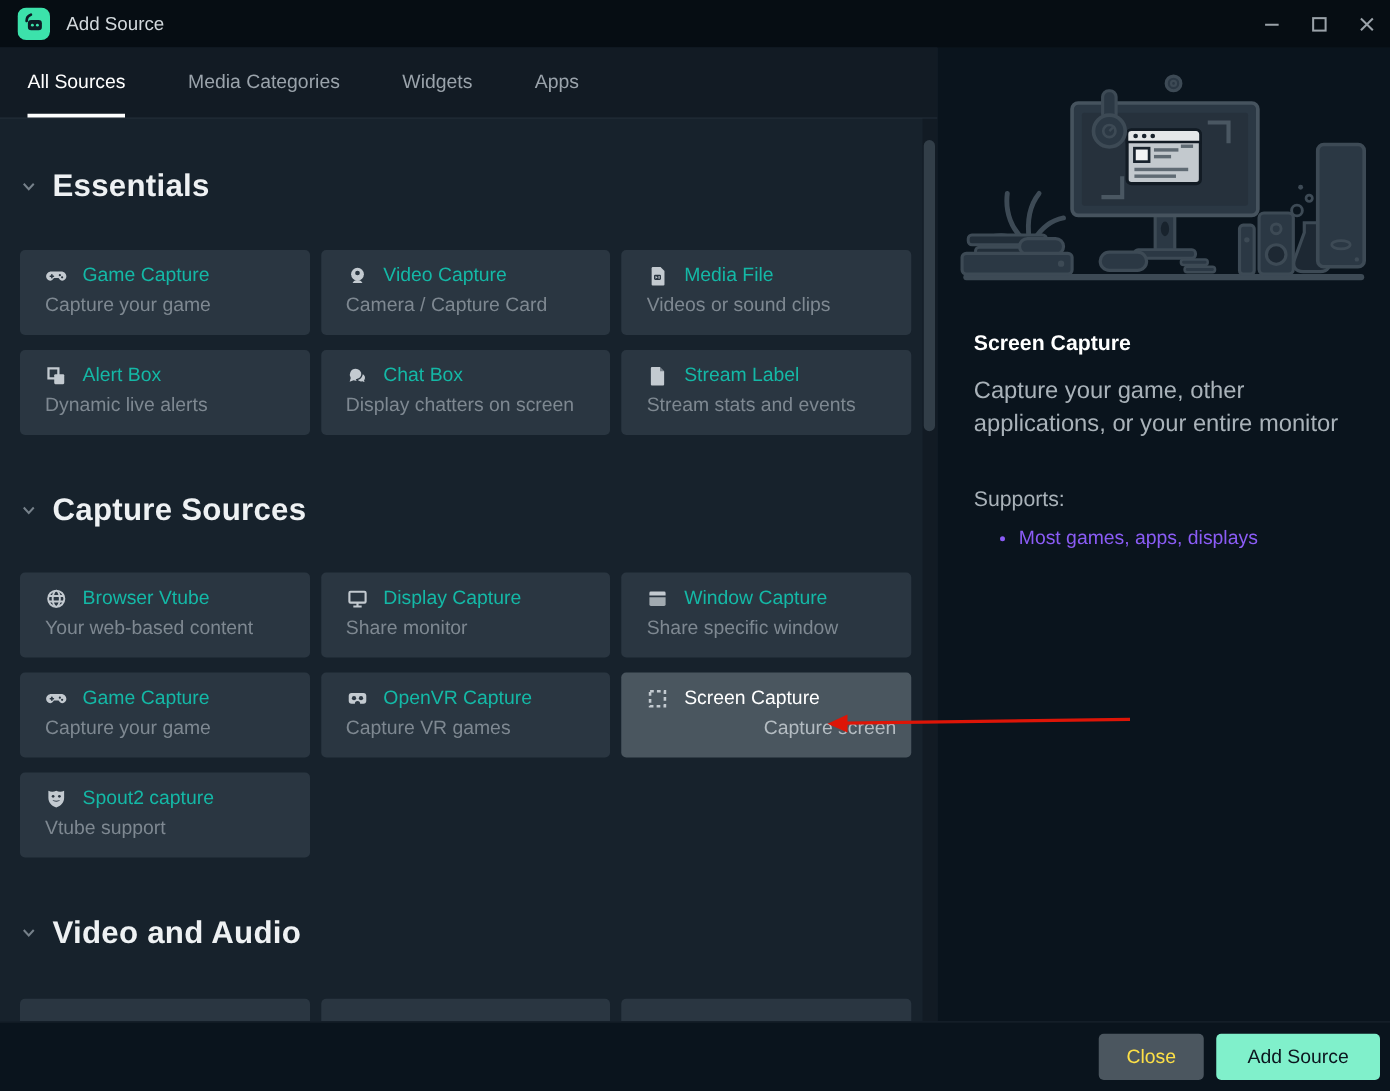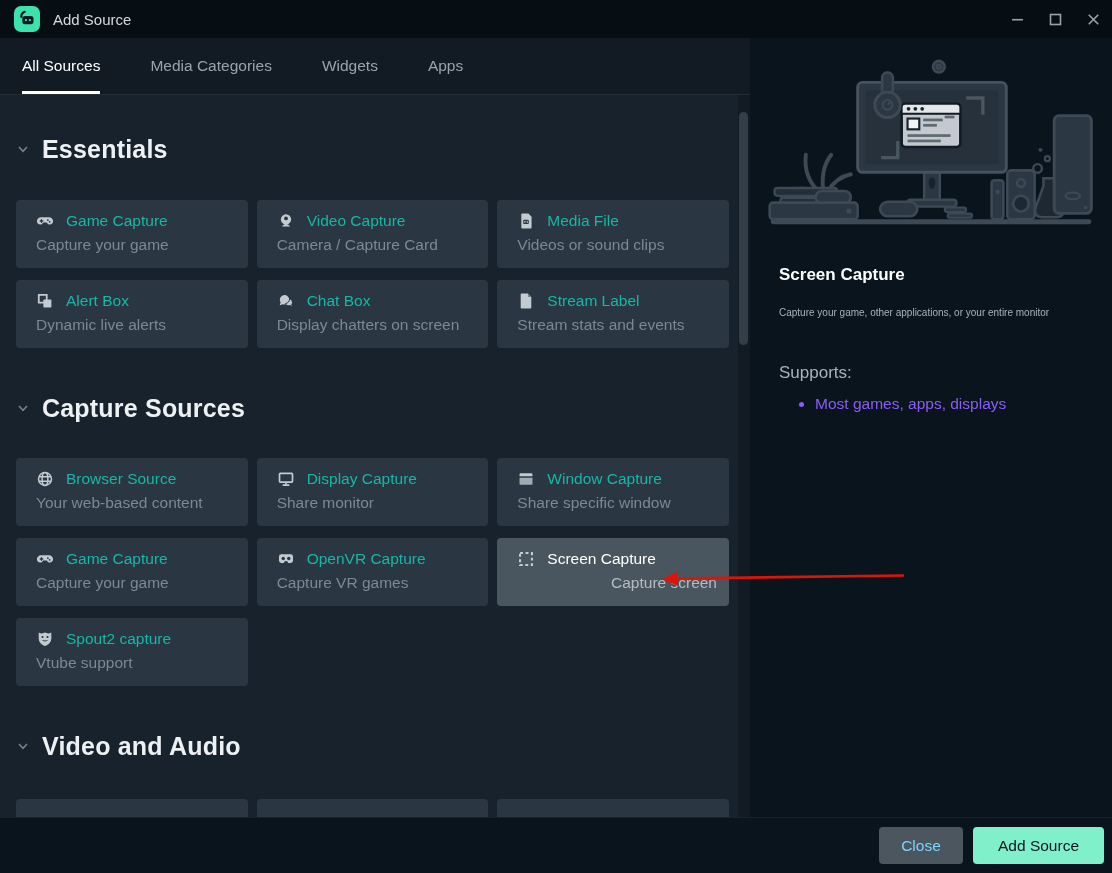--- a/index.html
+++ b/index.html
@@ -47,30 +47,30 @@
   .card.selected .card-sub{color:#b4bcc2;text-align:right;}
 
   .scroll-track{position:absolute;top:57px;right:0;width:12px;bottom:0;background:#121b24;}
   .scroll-thumb{position:absolute;top:17px;left:1px;width:9px;height:233px;border-radius:4.5px;background:#323e48;cursor:pointer;}
 
   
   .right{flex:1;background:#0a141d;padding-top:17px;box-sizing:border-box;}
   .illus{display:block;margin:0 auto;width:336px;height:176px;}
   .detail{padding:0 28px 0 29px;}
   .detail-title{margin:34px 0 0;font-size:17px;font-weight:700;color:#ffffff;}
-  .detail-desc{margin:14px 0 0;font-size:10px;line-height:27px;color:#a9b2b9;max-width:305px;}
+  .detail-desc{margin:14px 0 0;font-size:19px;line-height:27px;color:#a9b2b9;max-width:305px;}
   .supports-label{margin:37px 0 0;font-size:17px;color:#a9b2b9;}
   .supports{margin:11px 0 0;padding-left:36px;color:#8b5cf6;font-size:15.5px;}
   .supports li{line-height:20px;}
 
   
   .footer{position:absolute;left:0;bottom:0;width:100%;height:56px;background:#0a141d;border-top:1px solid #18222c;
           display:flex;align-items:center;justify-content:flex-end;gap:10px;padding-right:8px;box-sizing:border-box;z-index:3;}
   .btn{height:37px;border:none;border-radius:4px;font-size:15.5px;font-family:inherit;cursor:pointer;}
-  .btn-close{width:84px;background:#4b565f;color:#7dd3fc;}
+  .btn-close{width:84px;background:#4b565f;color:#fde047;}
   .btn-add{width:131px;background:#80f0cb;color:#0b151e;}
 
   
   .arrow-overlay{position:absolute;inset:0;pointer-events:none;z-index:6;}
 </style>
 </head>
 <body>
 
 <div class="window">
 
@@ -215,21 +215,21 @@
             <div class="grid">
               <div class="card">
                 <div class="card-top">
                   <span class="icon">
                     <svg viewBox="0 0 20 20" fill="none" stroke="currentColor" stroke-width="1.7">
                       <circle cx="10" cy="10" r="7.2"></circle>
                       <ellipse cx="10" cy="10" rx="3.2" ry="7.2"></ellipse>
                       <path d="M3.2 7.6h13.6M3.2 12.4h13.6"></path>
                     </svg>
                   </span>
-                  <span class="card-title">Browser Source</span>
+                  <span class="card-title">Browser Vtube</span>
                 </div>
                 <div class="card-sub">Your web-based content</div>
               </div>
               <div class="card">
                 <div class="card-top">
                   <span class="icon">
                     <svg viewBox="0 0 20 20" fill="none" stroke="currentColor" stroke-width="1.9">
                       <rect x="2.8" y="3.8" width="14.4" height="9.6" rx="1"></rect>
                       <path d="M10 13.4v3.1M6.3 16.9h7.4"></path>
                     </svg>

